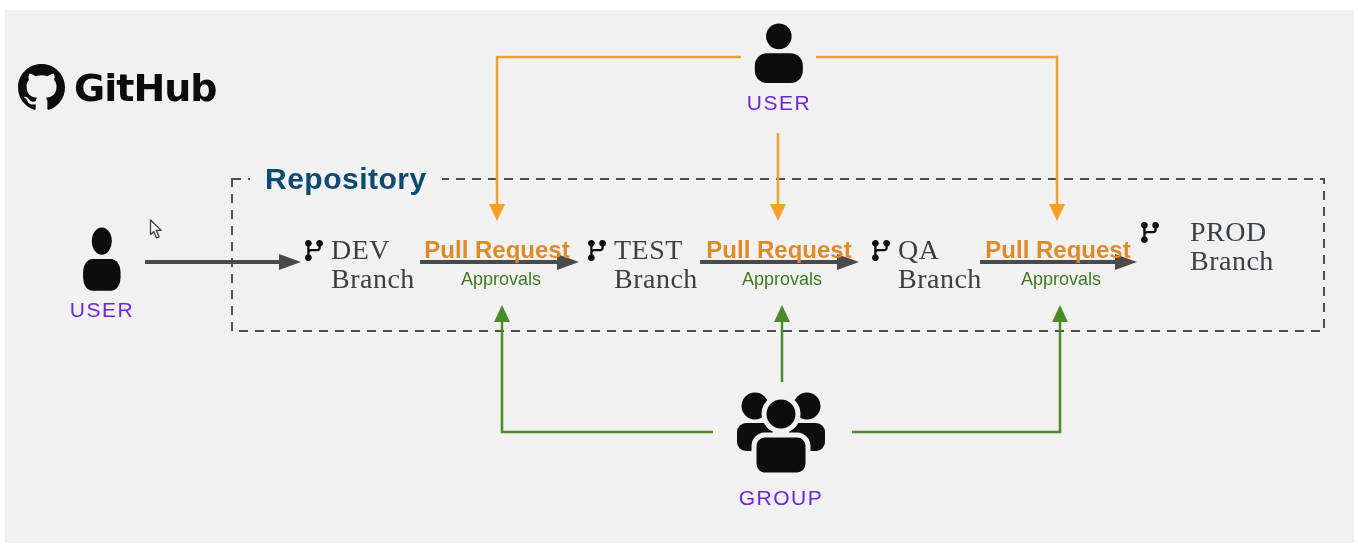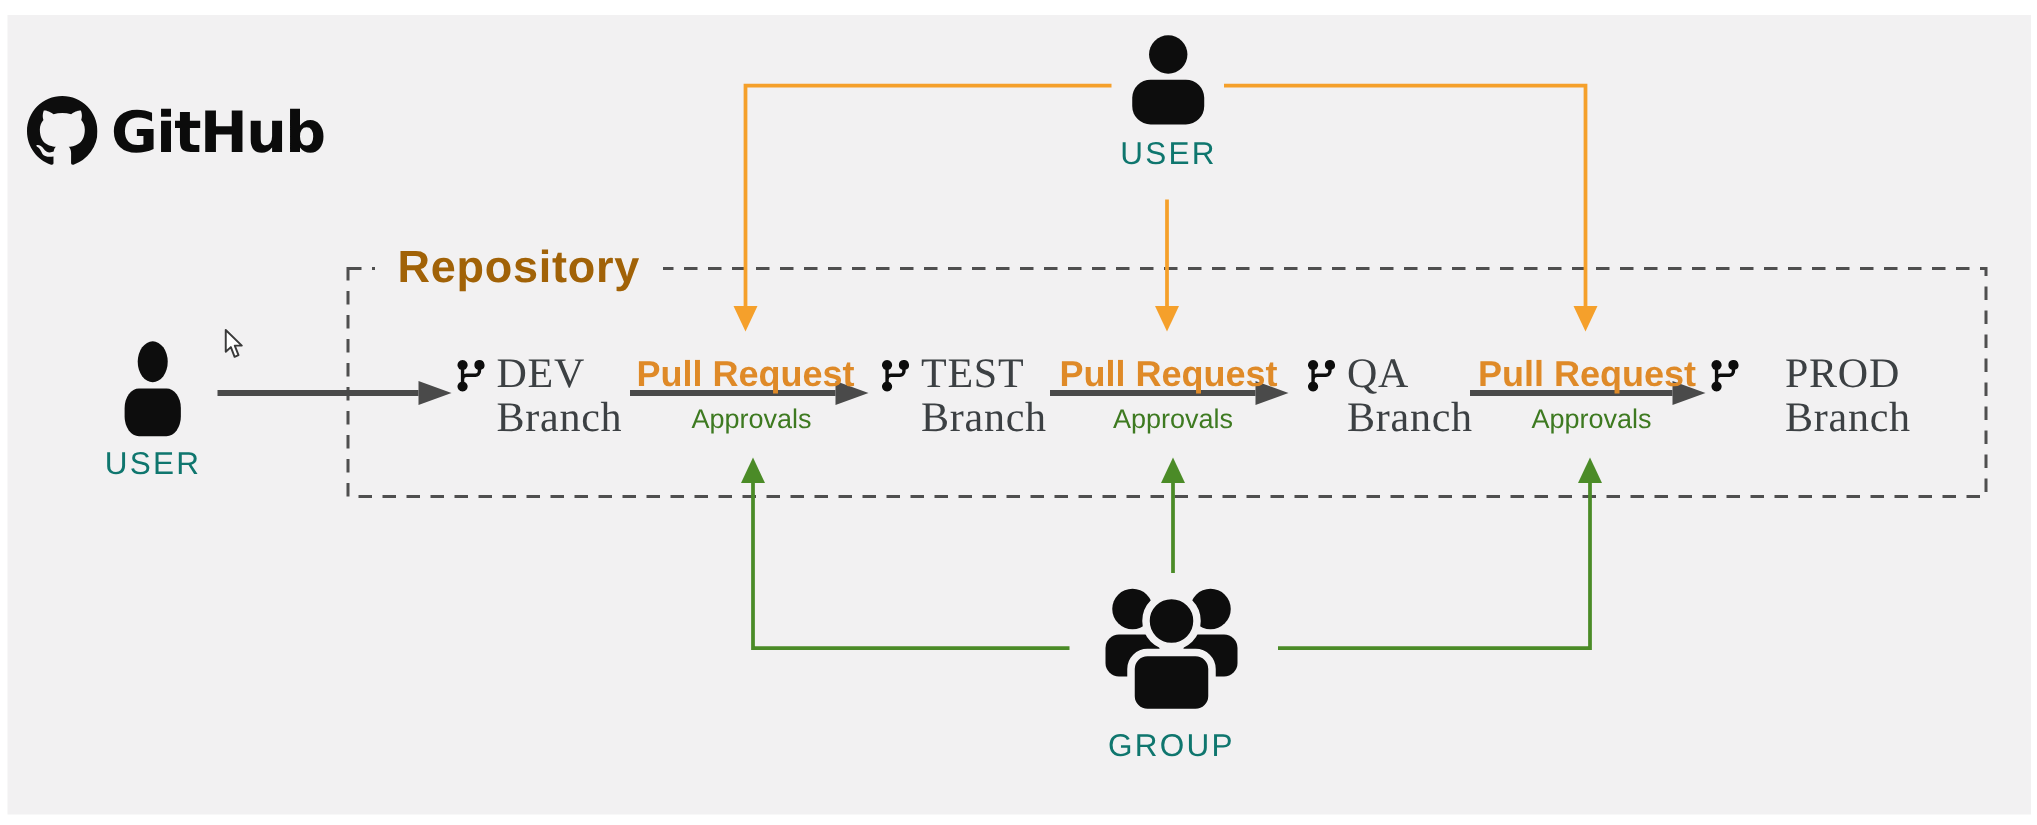--- a/index.html
+++ b/index.html
@@ -7,23 +7,23 @@
             font-family:"Liberation Sans", sans-serif; overflow:hidden; }
   .panel  { position:absolute; left:5px; top:10px; width:1349px; height:533px; background:#f2f1f2; z-index:1; }
   .overlay{ position:absolute; left:0; top:0; z-index:2; pointer-events:none; }
   .el     { position:absolute; z-index:3; }
 
   .logo { display:flex; align-items:center; gap:9px;margin-top:45px; }
   .logo-text { font-size:38px; font-weight:bold; color:#0b0b0b; letter-spacing:-1px;
                font-family:"DejaVu Sans", sans-serif; }
 
   .actor { display:flex; flex-direction:column; align-items:center; transform:translateX(-50%); }
-  .actor-label { font-size:21px; letter-spacing:1.5px; color:#0f766e; margin-top:3px; }
+  .actor-label { font-size:21px; letter-spacing:1.5px; color:#6d28d9; margin-top:3px; }
 
-  .repo-label { font-size:30px; font-weight:600; color:#a16207; background:#f2f1f2;
+  .repo-label { font-size:30px; font-weight:600; color:#0c4a6e; background:#f2f1f2;
                 padding:0 15px; letter-spacing:0.5px; }
 
   .branch { display:flex; gap:5px; font-size:28px; color:#3c4043; line-height:29px; letter-spacing:0.5px;font-family:Liberation Serif, serif; }
   .branch.tight { gap:1px; }
   .gb-icon { margin-top:3px; flex:0 0 auto; }
   .branch-text { display:flex; flex-direction:column; }
 
   .pr-label { font-weight:bold; font-size:24px; color:#df8a28; transform:translateX(-50%); white-space:nowrap; }
   .ap-label { font-weight:normal; font-size:18px; color:#3e7a21; transform:translateX(-50%); white-space:nowrap; }
 </style>
@@ -124,21 +124,21 @@
   <div class="el branch" style="left:869px; top:235px;">
     <svg class="gb-icon" width="24" height="25" viewBox="0 0 16 16">
       <path fill="#0d0d0d" d="M9.5 3.25a2.25 2.25 0 1 1 3 2.122V6A2.5 2.5 0 0 1 10 8.5H6a1 1 0 0 0-1 1v1.128a2.251 2.251 0 1 1-1.5 0V5.372a2.25 2.25 0 1 1 1.5 0v1.836A2.493 2.493 0 0 1 6 7h4a1 1 0 0 0 1-1v-.628a2.25 2.25 0 0 1-1.5-2.122Z"></path>
     </svg>
     <span class="branch-text">
       <span>QA</span>
       <span>Branch</span>
     </span>
   </div>
 
-  <div class="el branch tight" style="left:1138px; top:235px;gap:28px;">
+  <div class="el branch tight" style="left:1138px; top:217px;gap:28px;">
     <svg class="gb-icon" width="24" height="25" viewBox="0 0 16 16">
       <path fill="#0d0d0d" d="M9.5 3.25a2.25 2.25 0 1 1 3 2.122V6A2.5 2.5 0 0 1 10 8.5H6a1 1 0 0 0-1 1v1.128a2.251 2.251 0 1 1-1.5 0V5.372a2.25 2.25 0 1 1 1.5 0v1.836A2.493 2.493 0 0 1 6 7h4a1 1 0 0 0 1-1v-.628a2.25 2.25 0 0 1-1.5-2.122Z"></path>
     </svg>
     <span class="branch-text">
       <span>PROD</span>
       <span>Branch</span>
     </span>
   </div>
 
   <div class="el pr-label" style="left:497px; top:236px;">Pull Request</div>

